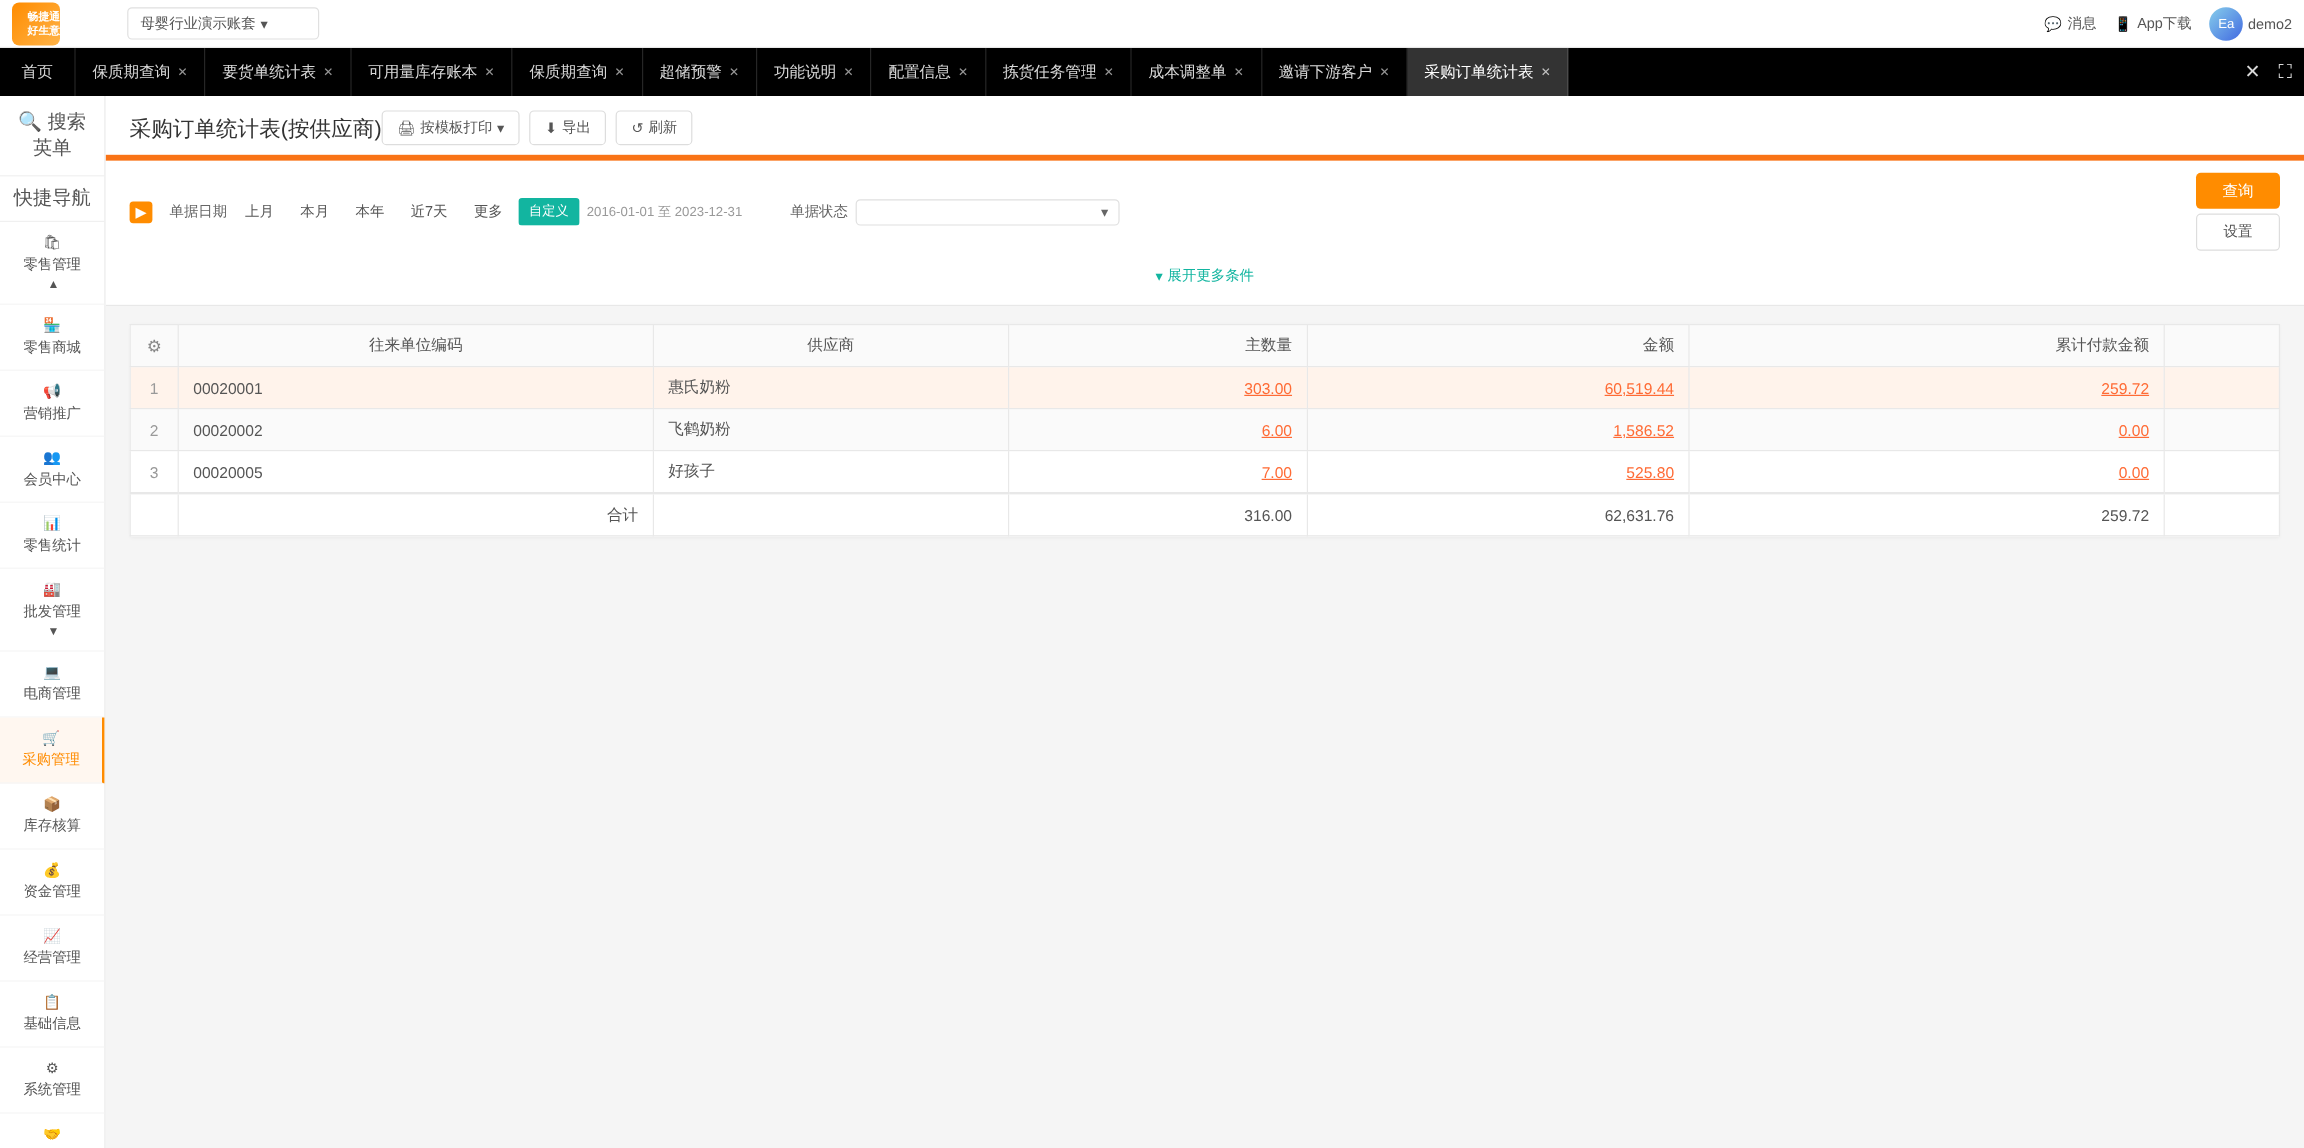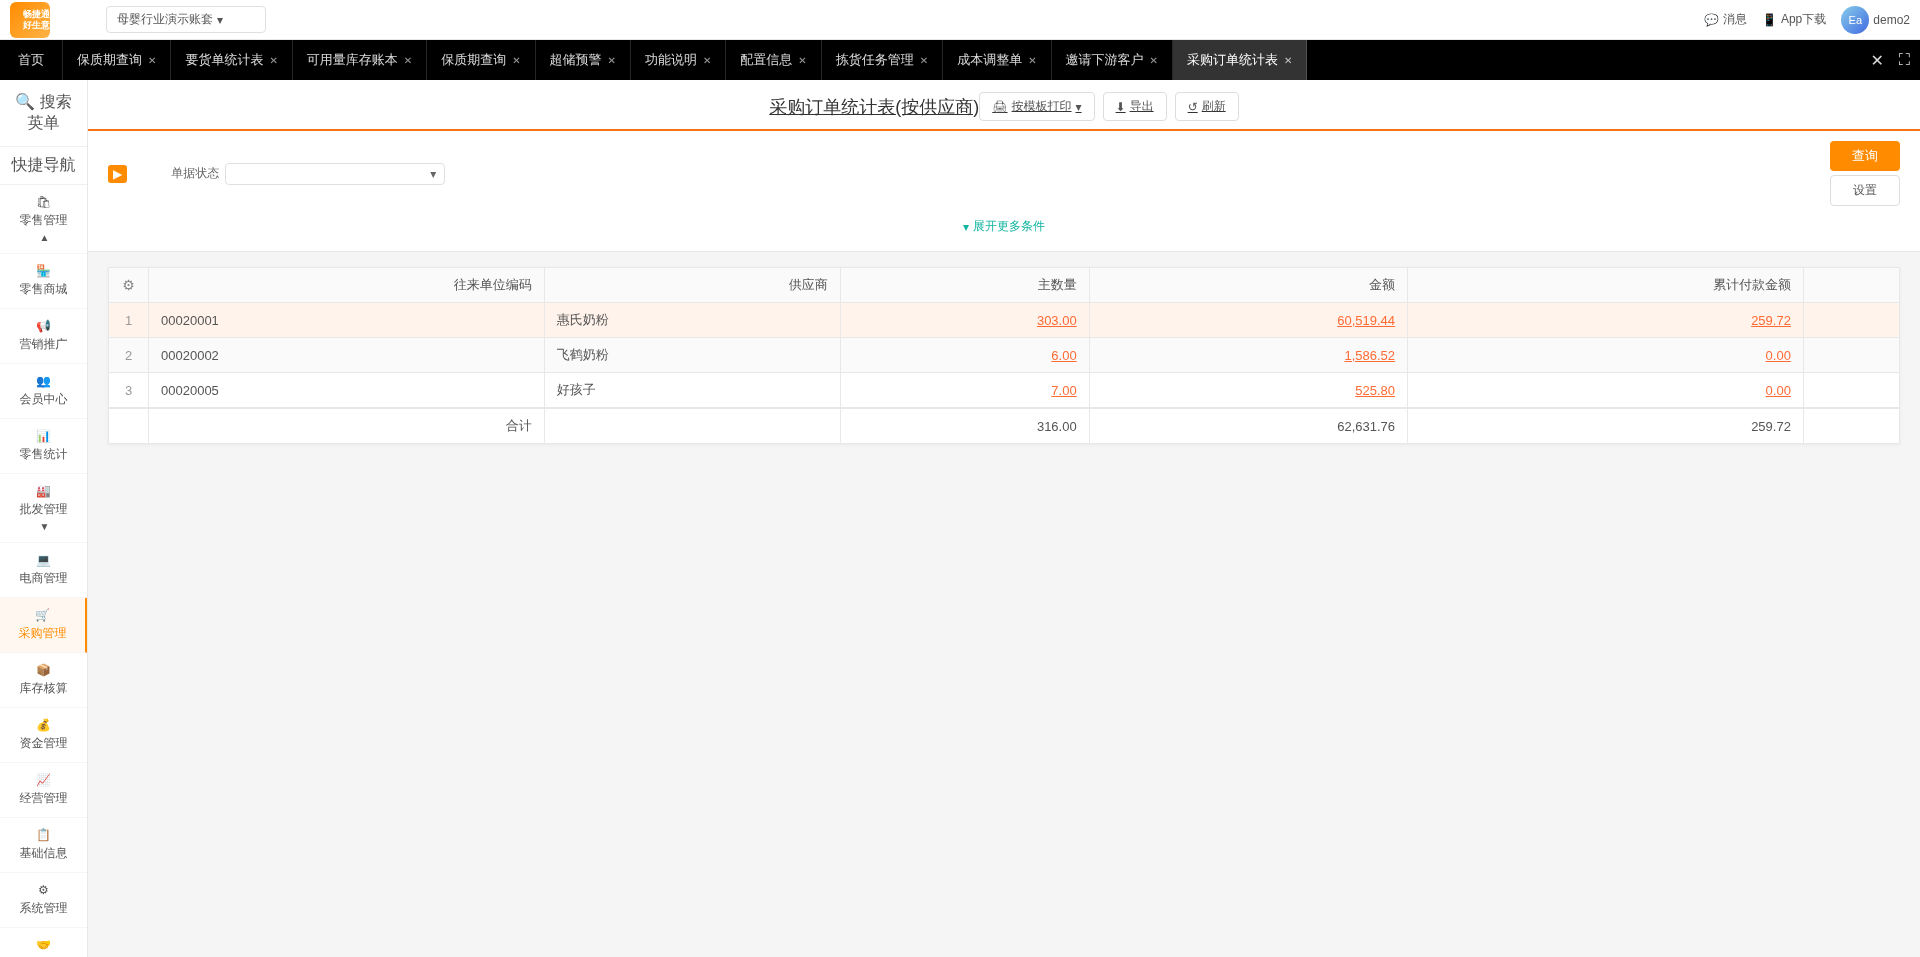--- a/index.html
+++ b/index.html
@@ -34,42 +34,42 @@
     .sidebar-nav-btn { text-align: center; color: #555; font-size: 16px; cursor: pointer; padding: 8px 4px; border-bottom: 1px solid #f0f0f0; }
     .sidebar-item { padding: 10px 4px; text-align: center; color: #555; font-size: 12px; cursor: pointer; border-bottom: 1px solid #f5f5f5; display: flex; flex-direction: column; align-items: center; gap: 3px; }
     .sidebar-item.active { color: #ff8c00; background: #fff7f0; border-right: 2px solid #ff8c00; }
     .sidebar-item-label { font-size: 12px; }
     .sidebar-chevron { font-size: 10px; margin-left: 2px; }
 
     
     .content { flex: 1; display: flex; flex-direction: column; overflow: hidden; background: #f5f5f5; }
 
     
-    .page-header { background: #fff; padding: 12px 20px 8px; border-bottom: 2px solid #f97316; display: flex; align-items: center; justify-content: center; text-decoration: underline; }
+    .page-header { background: #fff; padding: 12px 20px 8px; border-bottom: 5px solid #f97316; display: flex; align-items: center; justify-content: flex-start; }
     .page-title { font-size: 18px; color: #333; font-weight: 500; }
     .page-actions { display: flex; align-items: center; gap: 8px; }
     .action-btn { display: flex; align-items: center; gap: 4px; padding: 5px 12px; border: 1px solid #ddd; border-radius: 4px; background: #fff; color: #555; font-size: 12px; cursor: pointer; }
 
     
     .filter-bar { background: #fff; padding: 10px 20px; border-bottom: 1px solid #e8e8e8; }
     .filter-row { display: flex; align-items: center; gap: 10px; flex-wrap: wrap; }
     .filter-item { display: flex; align-items: center; gap: 6px; font-size: 12px; color: #666; }
     .filter-label { white-space: nowrap; }
     .date-shortcuts { display: flex; gap: 4px; }
     .date-shortcut { padding: 2px 8px; border-radius: 3px; cursor: pointer; font-size: 12px; color: #555; border: 1px solid transparent; }
     .date-shortcut.custom { color: #fff; background: #12b5a0; border-radius: 3px; padding: 2px 8px; font-size: 11px; }
     .date-range { font-size: 11px; color: #999; }
     .filter-select { display: flex; align-items: center; gap: 4px; border: 1px solid #e0e0e0; border-radius: 4px; padding: 3px 8px; min-width: 200px; cursor: pointer; font-size: 12px; color: #666; }
     .filter-input { display: flex; align-items: center; gap: 4px; border: 1px solid #e0e0e0; border-radius: 4px; padding: 3px 8px; min-width: 200px; font-size: 12px; color: #999; }
     .expand-more { display: flex; align-items: center; gap: 4px; color: #12b5a0; font-size: 12px; cursor: pointer; padding: 6px 0; }
 
     
     .table-container { flex: 1; overflow: auto; padding: 15px 20px; }
     .data-table { width: 100%; border-collapse: collapse; background: #fff; box-shadow: 0 1px 3px rgba(0,0,0,0.05); }
-    .data-table th { background: #fafafa; border: 1px solid #e8e8e8; padding: 8px 12px; font-size: 13px; color: #555; font-weight: 500; text-align: right; white-space: nowrap; }
+    .data-table th { background: #fafafa; border: 1px solid #e8e8e8; padding: 8px 12px; font-size: 13px; color: #555; font-weight: 500; text-align: center; white-space: nowrap; }
     .data-table th:first-child { width: 40px; text-align: center; }
     .data-table th.align-right { text-align: right; }
     .data-table td { border: 1px solid #e8e8e8; padding: 8px 12px; font-size: 13px; color: #555; }
     .data-table td:first-child { text-align: center; color: #999; }
     .data-table td.align-right { text-align: right; }
     .data-table tr:nth-child(odd) td { background: #fff; }
     .data-table tr:nth-child(even) td { background: #fafafa; }
     .data-table tr.highlighted td { background: #fff3eb !important; }
     .data-table .link { color: #ff6b35; text-decoration: underline; cursor: pointer; }
     .data-table .footer-row td { background: #fef3e8; font-weight: 500; border-top: 2px solid #e8e8e8; }
@@ -266,20 +266,32 @@
           <span>刷新</span>
         </div>
       </div>
     </div>
 
     <div class="filter-bar">
       <div class="filter-row">
         <div style="display:flex;align-items:center;margin-right:4px;">
           <span style="background:#ff8c00;color:white;padding:2px 5px;border-radius:3px;font-size:12px;">▶</span>
         </div>
+        <div class="filter-item">
+          <span class="filter-label">单据日期</span>
+          <div class="date-shortcuts">
+            <span class="date-shortcut">上月</span>
+            <span class="date-shortcut">本月</span>
+            <span class="date-shortcut">本年</span>
+            <span class="date-shortcut">近7天</span>
+            <span class="date-shortcut">更多</span>
+            <span class="date-shortcut custom">自定义</span>
+          </div>
+          <span class="date-range">2016-01-01 至 2023-12-31</span>
+        </div>
         <div class="filter-item" style="margin-left:30px;">
           <span class="filter-label">单据状态</span>
           <div class="filter-select" style="min-width:220px;">
             <span style="flex:1;"></span>
             <span>▾</span>
           </div>
         </div>
         <div class="filter-actions">
           <button class="query-btn">查询</button>
           <button class="settings-btn">设置</button>

